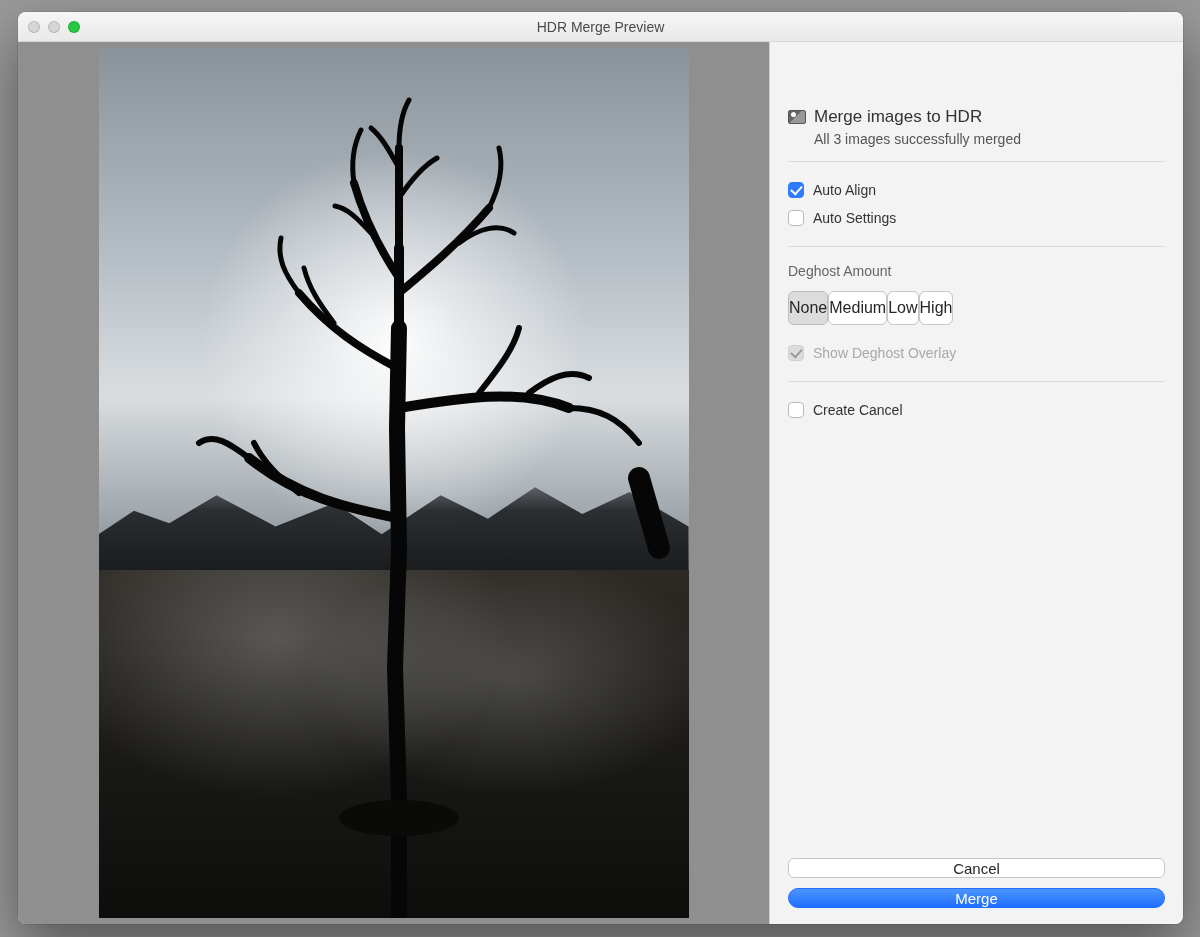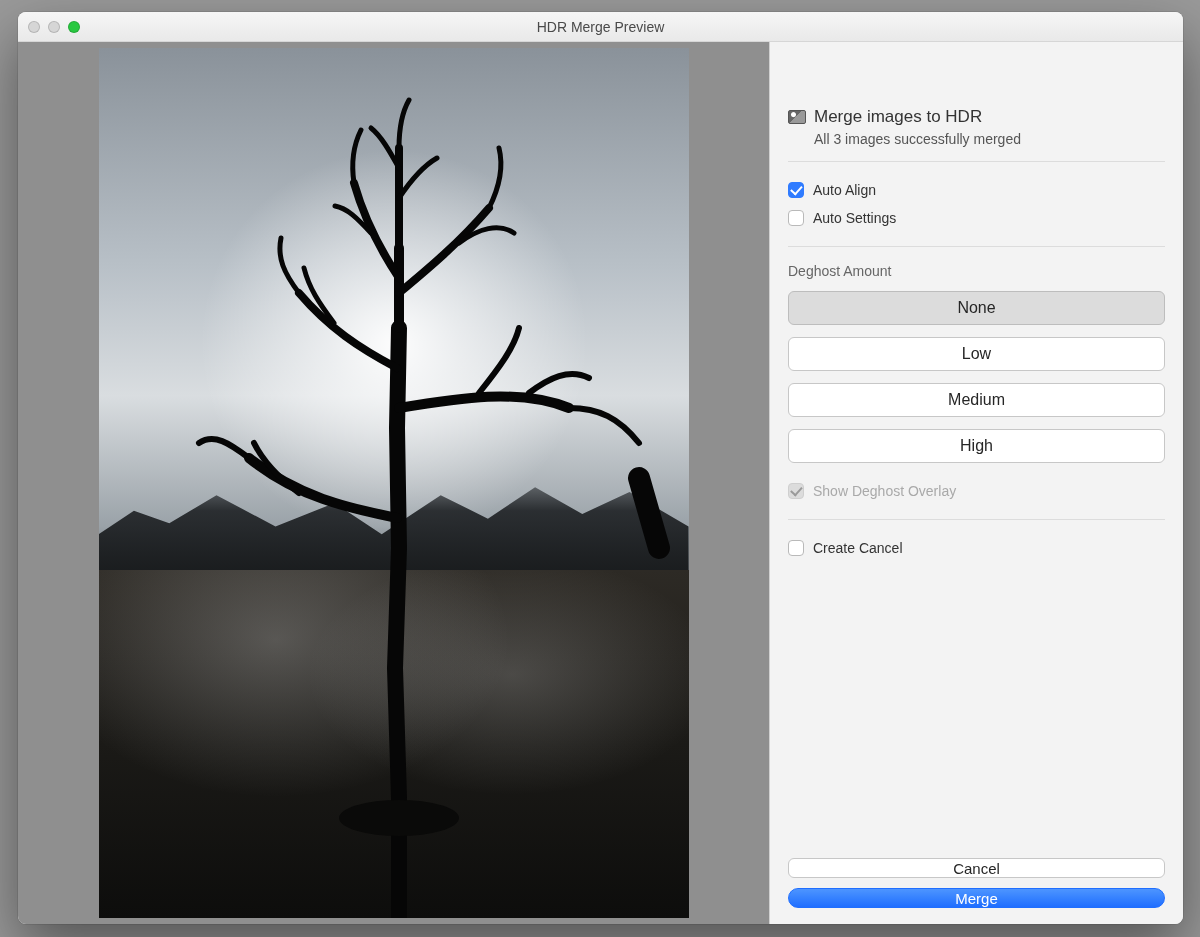--- a/index.html
+++ b/index.html
@@ -202,22 +202,20 @@
   .check-row.disabled { color: #a9a9a9; }
 
   .label-heading {
     color: #666;
     font-size: 14px;
     margin: 2px 0 12px 0;
   }
 
   .seg-col {
     display: flex;
-    flex-direction: column;
-    gap: 12px;
   }
   .seg-btn {
     height: 34px;
     border-radius: 6px;
     border: 1px solid #c7c7c7;
     background: #fff;
     font-size: 16px;
     color: #262626;
     cursor: pointer;
     padding: 0;
@@ -334,22 +332,22 @@
           <span>Auto Settings</span>
         </div>
       </div>
 
       <hr class="divider">
 
       <div class="section">
         <div class="label-heading">Deghost Amount</div>
         <div class="seg-col">
           <button class="seg-btn selected">None</button>
+          <button class="seg-btn">Medium</button>
           <button class="seg-btn">Low</button>
-          <button class="seg-btn">Medium</button>
           <button class="seg-btn">High</button>
         </div>
         <div class="check-row disabled" style="margin-top:14px">
           <span class="chk disabled checked"></span>
           <span>Show Deghost Overlay</span>
         </div>
       </div>
 
       <hr class="divider">
 

